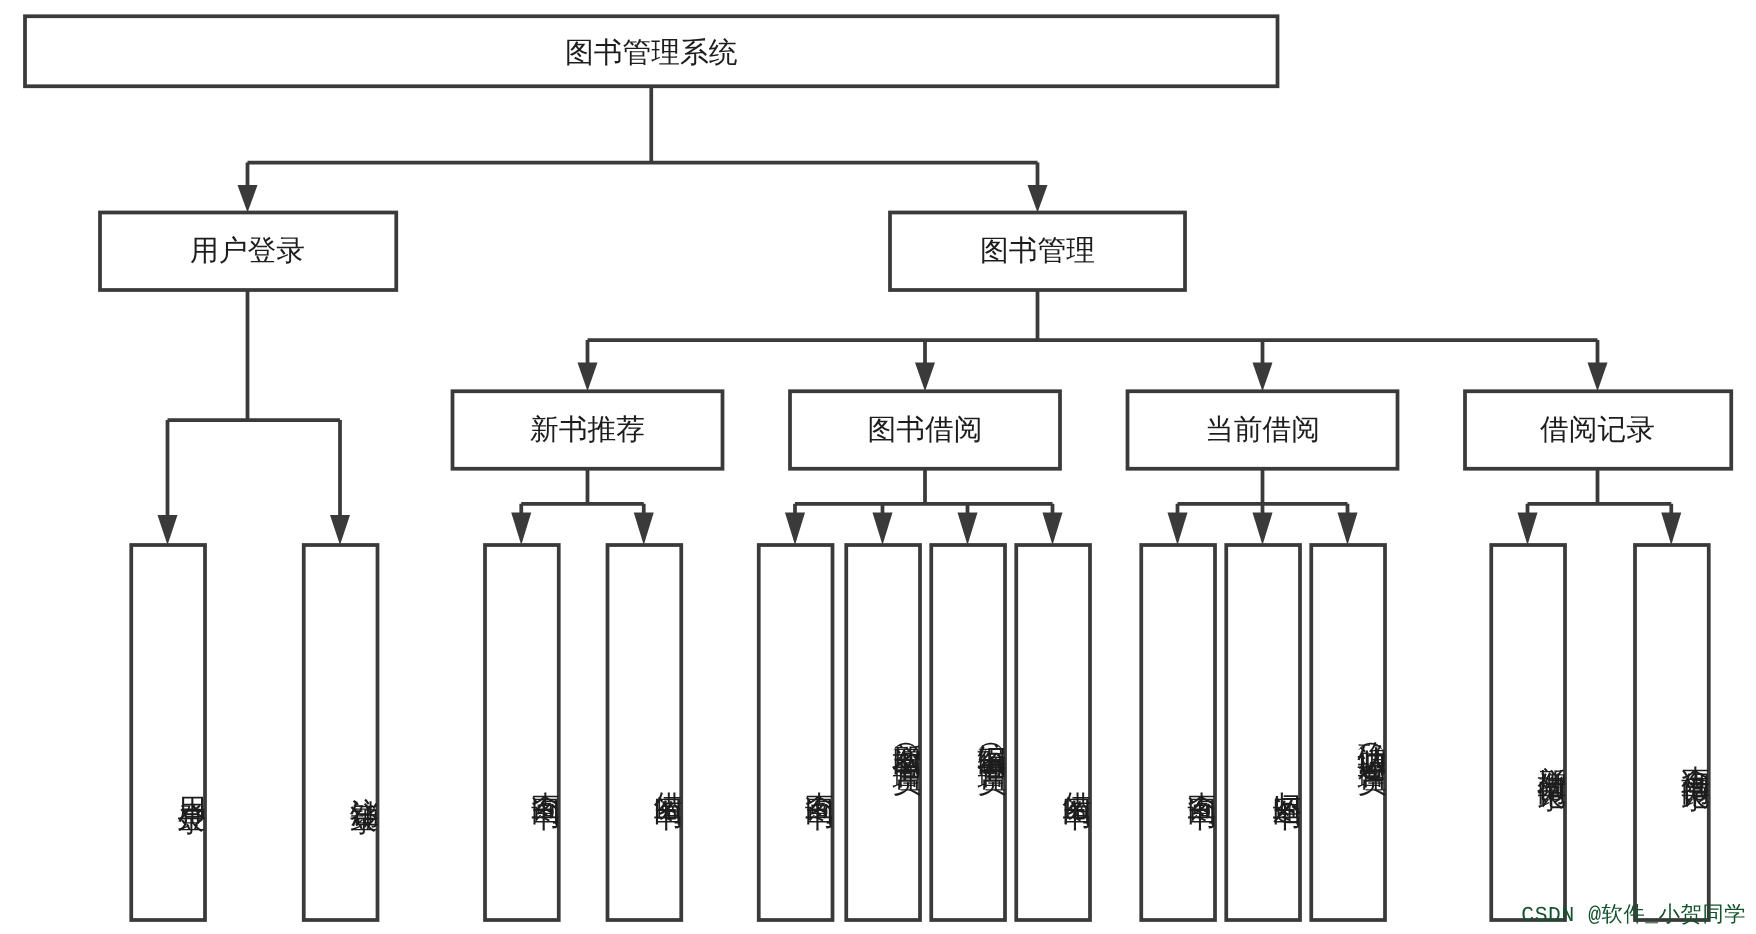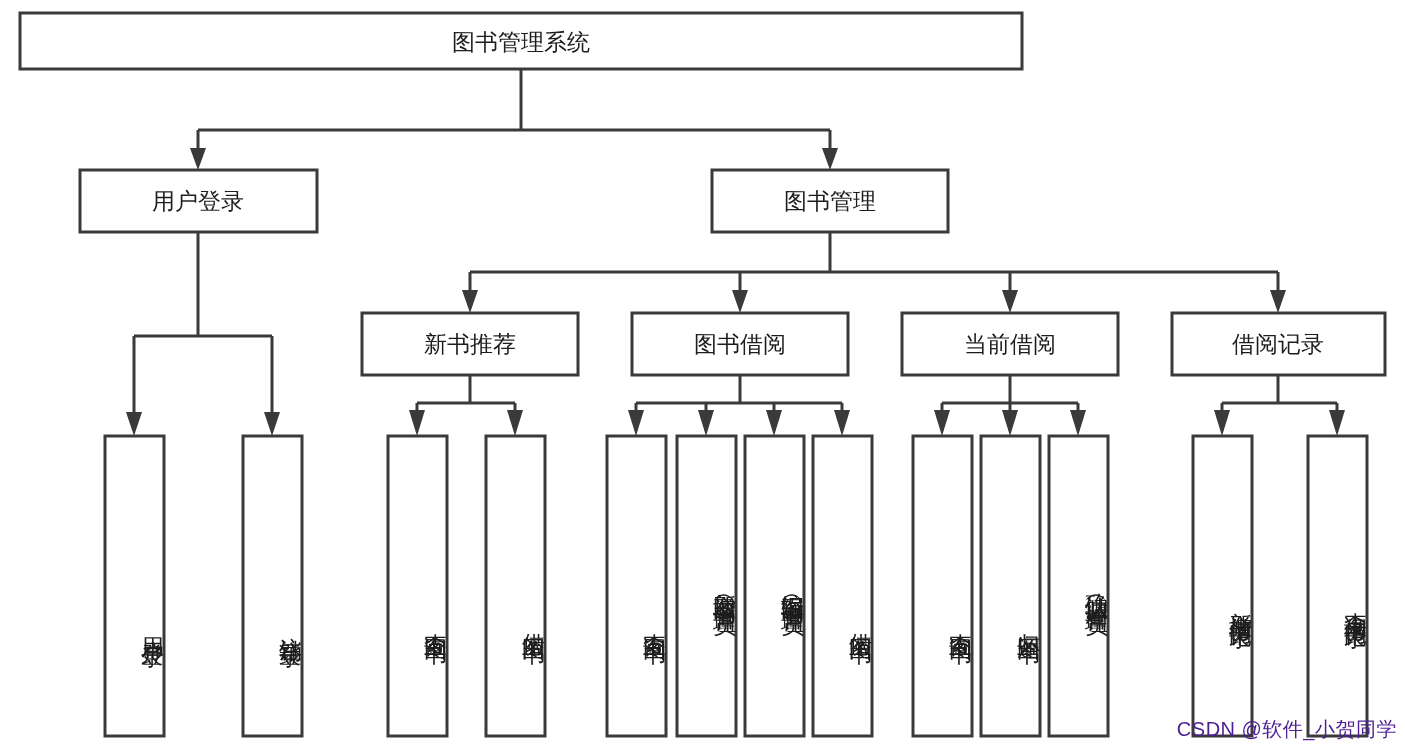--- a/index.html
+++ b/index.html
@@ -62,23 +62,23 @@
     white-space: nowrap;
     display: flex;
     align-items: flex-start;
     justify-content: center;
     pointer-events: none;
   }
   .watermark {
     position: absolute;
     right: 8px;
     bottom: 4px;
-    font-family: Liberation Sans, sans-serif;
-    font-size: 20px;
-    color: #4c1d95;
+    font-family: Liberation Mono, monospace;
+    font-size: 17px;
+    color: #14532d;
     white-space: nowrap;
     letter-spacing: 0.5px;
   }
 </style>
 </head>
 <body>
 
 <div id="diagram-root">
 
   <svg id="flowchart" viewBox="0 0 1405 747">

